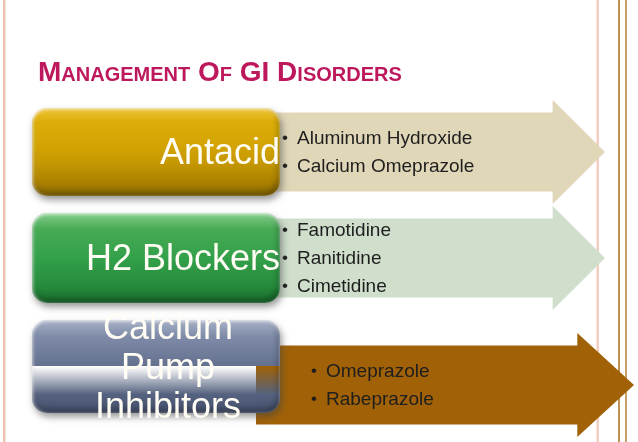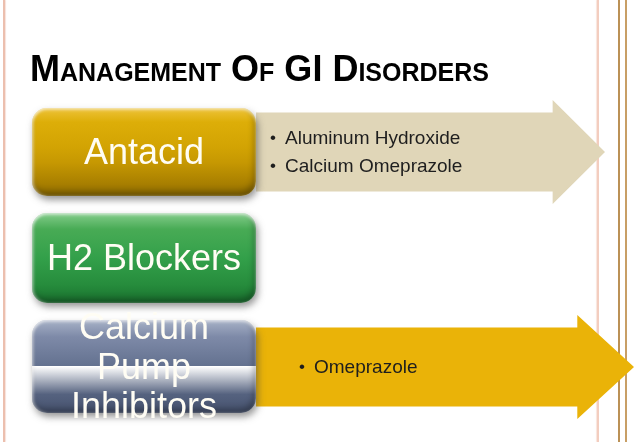--- a/index.html
+++ b/index.html
@@ -16,48 +16,48 @@
   .vline { position: absolute; top: 0; bottom: 0; }
   .vline.left-pink  { left: 3px;  width: 2px; background: #ecbfae; box-shadow: 1px 0 1px #f7e2da; }
   .vline.right-pink { left: 597px; width: 2px; background: #f3cdbf; box-shadow: -1px 0 1px #f9e5dd; }
   .vline.right-tan1 { left: 618px; width: 2px; background: #bb9156; }
   .vline.right-tan2 { left: 625px; width: 2px; background: #c89f66; }
 
   .title {
     position: absolute;
     left: 30px;
     top: 48px;
-    margin: 0;
-    font-size: 36px;
+    margin: 8px;
+    font-size: 28px;
     font-weight: bold;
     font-variant: small-caps;
     letter-spacing: 0px;
-    color: #000000;
+    color: #be185d;
     white-space: nowrap;
   }
 
   
   .arrow {
     position: absolute;
     left: 256px;
     width: 349px;
     height: 104px;
     clip-path: polygon(0 12%, 85% 12%, 85% 0%, 100% 50%, 85% 100%, 85% 88%, 0 88%);
     filter: drop-shadow(2px 3px 2px rgba(0,0,0,0.30));
     z-index: 1;
     display: flex;
     align-items: center;
   }
   .arrow-0 { top: 100px; background: #e0d6b8; }
   .arrow-1 { top: 206px; background: #cfdfcc; }
-  .arrow-2 { top: 315px; background: #eab308; padding-left: 29px; }
+  .arrow-2 { top: 333px; background: #a16207; padding-left: 29px; }
 
   .items {
     list-style: none;
-    margin: 0;
+    margin: 12px;
     padding: 0 0 0 12px;
   }
   .items li {
     position: relative;
     padding-left: 17px;
     font-size: 19px;
     line-height: 28px;
     color: #1e1e1e;
     white-space: nowrap;
   }
@@ -72,29 +72,30 @@
 
   
   .box {
     position: absolute;
     left: 32px;
     width: 224px;
     border-radius: 15px;
     z-index: 2;
     display: flex;
     align-items: center;
-    justify-content: center;
+    justify-content: flex-end;
     text-align: center;
     color: #fffdf4;
     font-size: 36px;
     line-height: 1.1;
     box-shadow: 2px 4px 7px rgba(70,70,70,0.55),
                 inset 0 2px 3px rgba(255,255,255,0.55),
                 inset 2px 0 3px rgba(255,255,255,0.35),
                 inset -2px -4px 6px rgba(0,0,0,0.30);
+    padding-left: 24px;
   }
   .box-0 {
     top: 108px; height: 88px;
     background: linear-gradient(180deg, #eec33a 0%, #ddae08 16%, #d2a303 45%, #c69802 62%, #a87f00 86%, #8e6c00 100%);
   }
   .box-1 {
     top: 213px; height: 90px;
     background: linear-gradient(180deg, #84cd8b 0%, #48ab55 18%, #33a04a 50%, #268c3c 80%, #196f2e 100%);
   }
   .box-2 {
@@ -117,26 +118,34 @@
   <div class="arrow arrow-0">
     <ul class="items">
       <li>Aluminum Hydroxide</li>
       <li>Calcium Omeprazole</li>
     </ul>
   </div>
   <div class="box box-0">
     <span>Antacid</span>
   </div>
 
+  <div class="arrow arrow-1">
+    <ul class="items">
+      <li>Famotidine</li>
+      <li>Ranitidine</li>
+      <li>Cimetidine</li>
+    </ul>
+  </div>
   <div class="box box-1">
     <span>H2 Blockers</span>
   </div>
 
   <div class="arrow arrow-2">
     <ul class="items">
       <li>Omeprazole</li>
+      <li>Rabeprazole</li>
     </ul>
   </div>
   <div class="box box-2">
     <span>Calcium Pump Inhibitors</span>
   </div>
 
 </div>
 
 </body></html>

